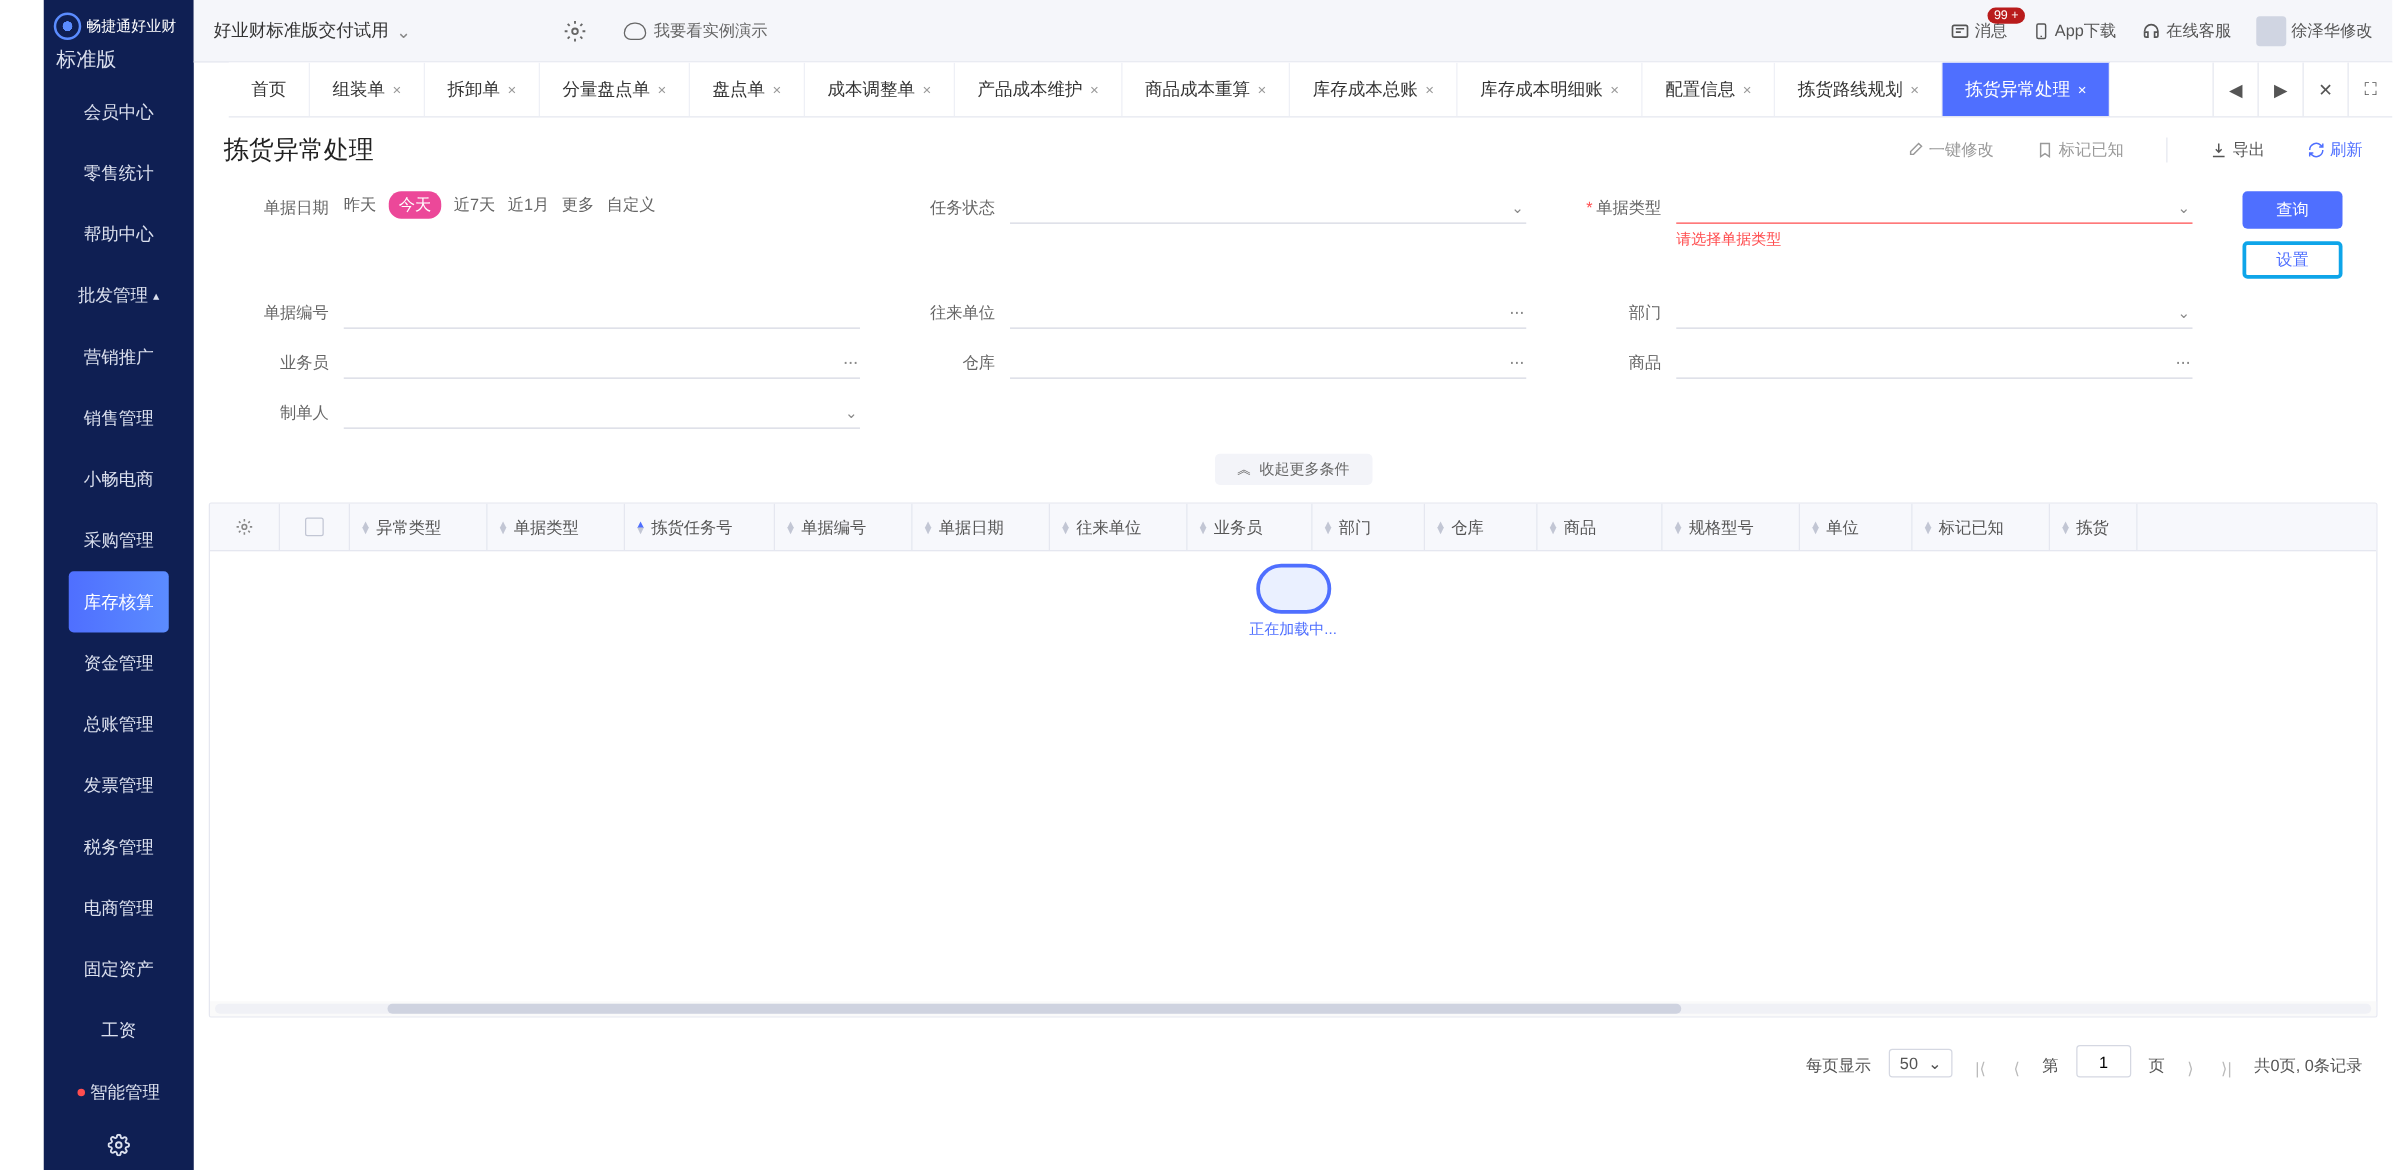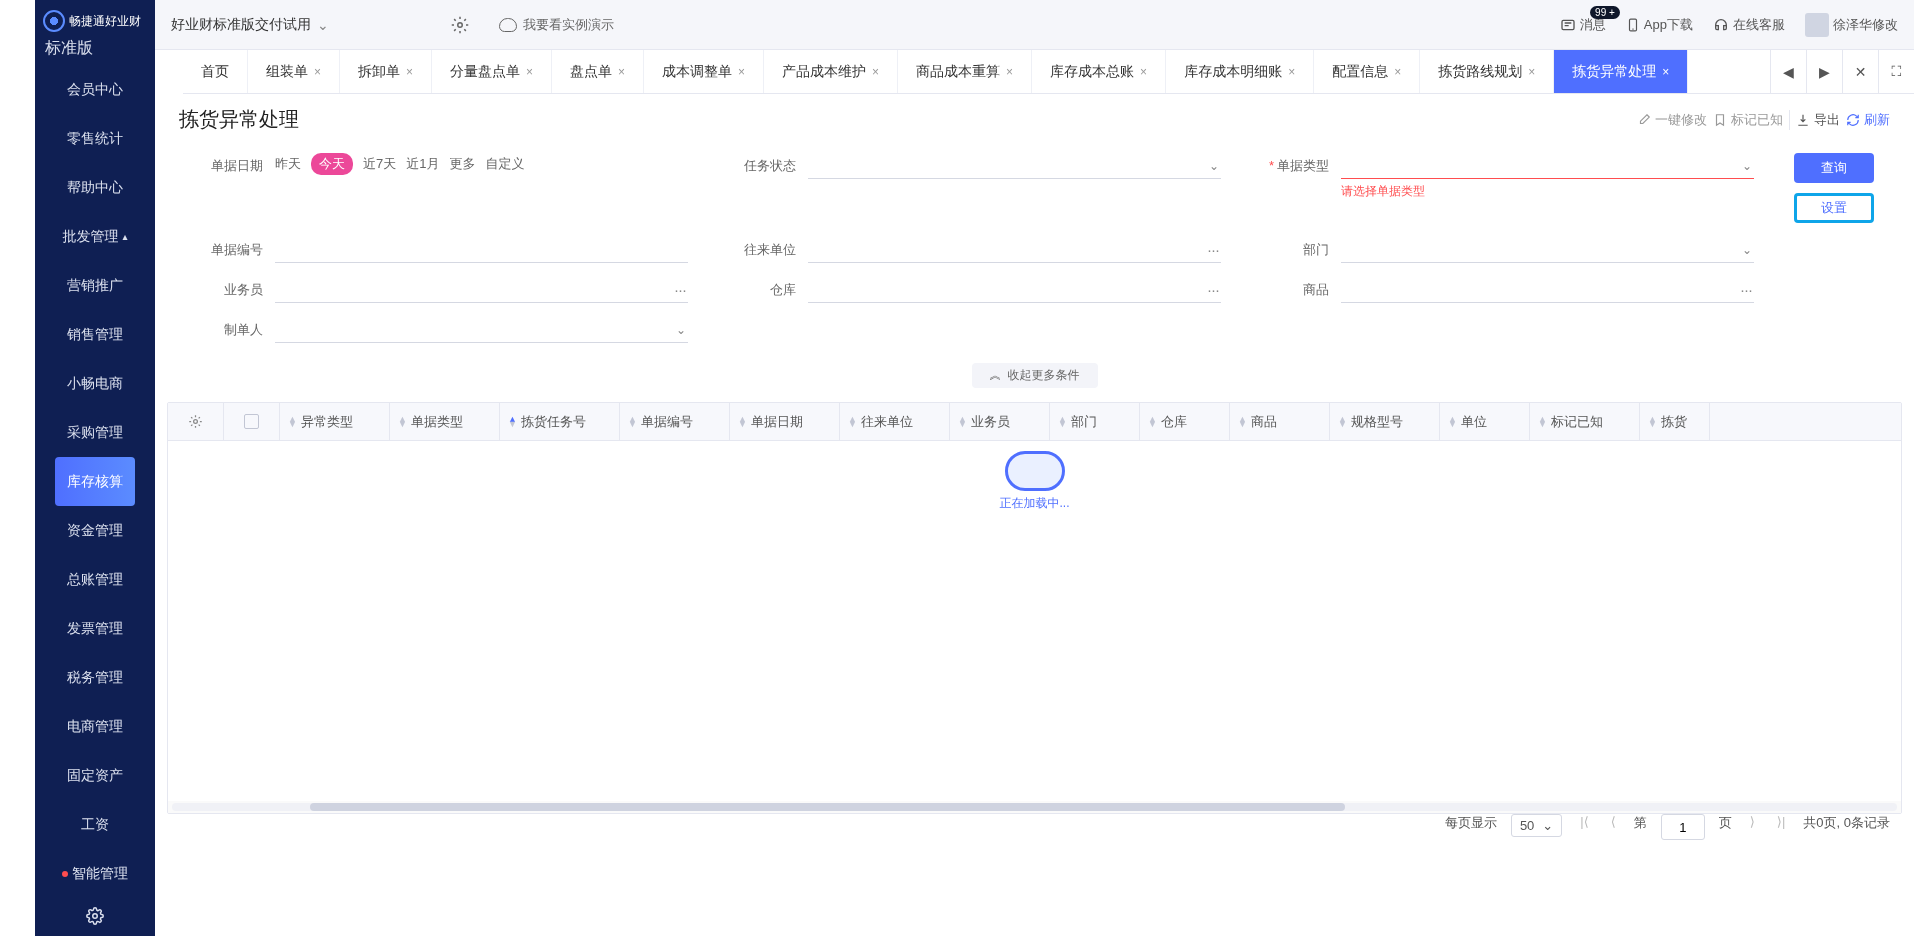--- a/index.html
+++ b/index.html
@@ -25,37 +25,37 @@
 
   
   .topbar { height: 50px; background: #f5f6fa; display: flex; align-items: center; padding: 0 16px; border-bottom: 1px solid #e5e7f0; }
   .app-switch { display: flex; align-items: center; gap: 6px; font-size: 14px; color: #333; min-width: 260px; }
   .app-switch .chev { color: #888; }
   .top-gear { margin-left: 20px; color: #666; }
   .demo-link { margin-left: 30px; color: #666; display: flex; align-items: center; gap: 6px; }
   .cloud-icon { width: 18px; height: 14px; border: 1.5px solid #666; border-radius: 9px 9px 6px 6px; position: relative; }
   .top-right { margin-left: auto; display: flex; align-items: center; gap: 20px; font-size: 13px; color: #555; }
   .tr-item { display: flex; align-items: center; gap: 4px; position: relative; cursor: pointer; }
-  .badge { position: absolute; top: -10px; right: -14px; background: #0f172a; color: #fff; font-size: 10px; padding: 1px 5px; border-radius: 8px; }
+  .badge { position: absolute; top: -10px; right: -14px; background: #b91c1c; color: #fff; font-size: 10px; padding: 1px 5px; border-radius: 8px; }
   .avatar { width: 24px; height: 24px; background: #d0d5e2; border-radius: 3px; display:inline-block; }
 
   
   .tabs { height: 44px; background: #fff; border-bottom: 1px solid #e5e7f0; display: flex; align-items: stretch; min-width: 0; margin-left: 28px; }
   .tabs-scroll { flex: 1; display: flex; align-items: stretch; overflow: hidden; min-width: 0; }
   .tab { padding: 0 18px; display: flex; align-items: center; font-size: 14px; color: #333; border-right: 1px solid #eef0f6; white-space: nowrap; cursor: pointer; }
   .tab .x { margin-left: 6px; color: #999; font-size: 12px; }
   .tab.active { background: #4f6fff; color: #fff; }
   .tab.active .x { color: #fff; }
   .tabs-ctrl { display: flex; align-items: stretch; }
   .tab-btn { width: 36px; display: flex; align-items: center; justify-content: center; border-left: 1px solid #e5e7f0; color: #555; cursor: pointer; font-size: 14px; }
 
   
   .page-header { padding: 12px 24px; display: flex; align-items: center; }
   .page-title { font-size: 20px; color: #222; }
-  .ph-right { margin-left: auto; display: flex; align-items: center; gap: 6px; font-size: 13px; }
+  .ph-right { margin-left: auto; display: flex; align-items: center; gap: 34px; font-size: 13px; }
   .ph-btn { color: #999; display: flex; align-items: center; gap: 4px; cursor: pointer; }
   .ph-btn.enabled { color: #555; }
   .ph-btn.primary { color: #4f6fff; }
   .ph-sep { width: 1px; height: 20px; background: #e5e7f0; }
 
   
   .filters { padding: 8px 40px 4px; }
   .filter-row { display: flex; align-items: flex-start; gap: 40px; margin-bottom: 14px; }
   .filter-cell { flex: 1; display: flex; align-items: flex-start; gap: 12px; min-width: 0; }
   .filter-cell.actions { flex: 0 0 80px; flex-direction: column; gap: 10px; align-items: stretch; }
@@ -90,21 +90,21 @@
   .th.op { flex: 1; justify-content: center; border-right: none; }
   .tbody { height: 360px; position: relative; }
   .loading { position: absolute; top: 10px; left: 50%; transform: translateX(-50%); display:flex; flex-direction:column; align-items:center; gap:4px; }
   .load-cloud { width: 60px; height: 40px; border: 3px solid #4f6fff; border-radius: 30px; background: #eaf0ff; }
   .load-text { font-size: 12px; color: #4f6fff; }
   .hscroll { height: 12px; background: #fafafa; display:flex; align-items:center; padding:0 4px; }
   .hscroll-track { flex:1; height:8px; background:#f0f1f6; border-radius:4px; position:relative; }
   .hscroll-thumb { position:absolute; left:8%; width:60%; height:8px; background:#cfd3e0; border-radius:4px; }
 
   
-  .pager { height: 48px; display: flex; align-items: flex-start; justify-content: flex-end; padding: 0 24px; gap: 14px; font-size: 13px; color: #555; }
+  .pager { height: 48px; display: flex; align-items: flex-end; justify-content: flex-end; padding: 0 24px; gap: 14px; font-size: 13px; color: #555; }
   .psel { border: 1px solid #d5d8e2; border-radius: 3px; padding: 3px 8px; display:flex; align-items:center; gap:8px; }
   .pbtn { color: #bbb; cursor: pointer; padding: 0 4px; }
   .pinput { width: 44px; height: 26px; border: 1px solid #d5d8e2; border-radius: 3px; text-align: center; font-size: 13px; }
 
   svg { display: block; }
 </style>
 </head>
 <body>
 
 <div class="app">

